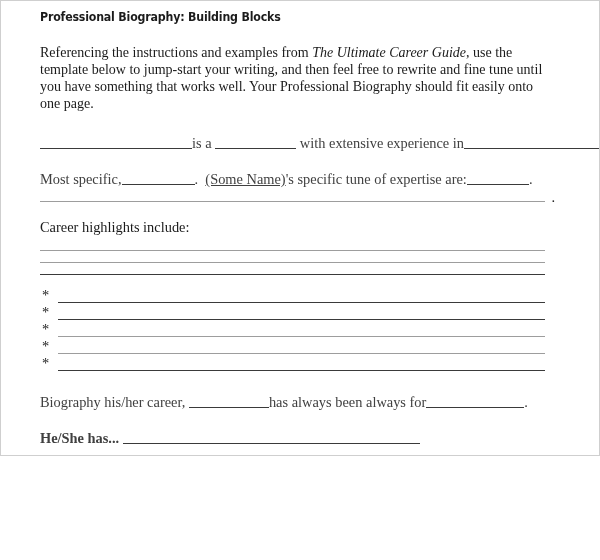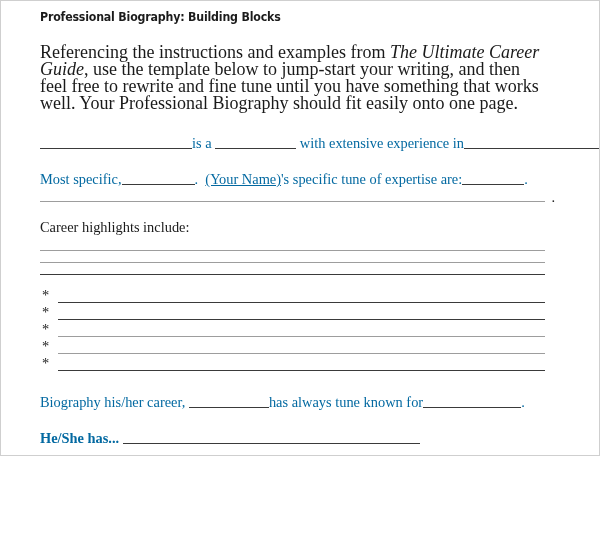--- a/index.html
+++ b/index.html
@@ -30,34 +30,34 @@
     font-weight: bold;
     font-size: 11.5px;
     letter-spacing: -0.2px;
     color: #1b1b1b;
     margin-top: 9px;
     white-space: nowrap;
     transform: scaleX(0.96);
     transform-origin: left center;
   }
   .intro {
-    font-size: 18px;
+    font-size: 14px;
     line-height: 17.1px;
     color: #1a1a1a;
     margin-top: 20px;
     text-align: left;
     width: 505px;
   }
   .intro i {
     font-style: italic;
   }
   .blank-row {
     font-size: 14.4px;
     line-height: 17px;
-    color: #0369a1;
+    color: #404040;
     white-space: nowrap;
   }
   .r1 { margin-top: 23px; }
   .r2 { margin-top: 19px; }
   .r3 { margin-top: 19px; }
   .u {
     text-decoration: underline;
   }
   
   .fill {
@@ -142,21 +142,21 @@
 
 <div class="page">
   <div class="inner">
 
     <div class="doc-title">Professional Biography: Building Blocks</div>
 
     <p class="intro"><span>Referencing the instructions and examples from </span><i>The Ultimate Career Guide</i><span>, use the template below to jump-start your writing, and then feel free to rewrite and fine tune until you have something that works well.  Your Professional Biography should fit easily onto one page.</span></p>
 
     <div class="blank-row r1"><span class="fill fill-a"></span><span>is a</span> <span class="fill fill-b"></span> <span>with extensive experience in</span><span class="fill fill-c"></span></div>
 
-    <div class="blank-row r2"><span>Most specific,</span><span class="fill fill-d"></span><span>.</span>&nbsp; <span class="u">(Your Name)</span><span>'s specific tune of expertise are:</span><span class="fill fill-e"></span><span>.</span></div>
+    <div class="blank-row r2"><span>Most specific,</span><span class="fill fill-d"></span><span>.</span>&nbsp; <span class="u">(Some Name)</span><span>'s specific tune of expertise are:</span><span class="fill fill-e"></span><span>.</span></div>
 
 
     <div class="addition-line2">
       <div class="rule light"></div>
       <span class="period">.</span>
     </div>
 
     <div class="section-label" style="margin-top:17px;font-family:Liberation Serif, serif;">Career highlights include:</div>
 
     <div class="rule-row" style="margin-top:14px;">
@@ -186,20 +186,20 @@
       <div class="bullet-row">
         <span class="star">*</span>
         <div class="bline light"></div>
       </div>
       <div class="bullet-row">
         <span class="star">*</span>
         <div class="bline"></div>
       </div>
     </div>
 
-    <div class="blank-row" style="margin-top:19px;"><span>Biography his/her career,</span> <span class="fill fill-f"></span><span>has always tune known for</span><span class="fill fill-g"></span><span>.</span></div>
+    <div class="blank-row" style="margin-top:19px;"><span>Biography his/her career,</span> <span class="fill fill-f"></span><span>has always been always for</span><span class="fill fill-g"></span><span>.</span></div>
 
     <div class="blank-row" style="margin-top:19px;font-weight:bold;"><span>He/She has...</span> <span class="fill fill-i"></span></div>
 
     <div class="tail-rule"></div>
 
   </div>
 </div>
 
 </body></html>

